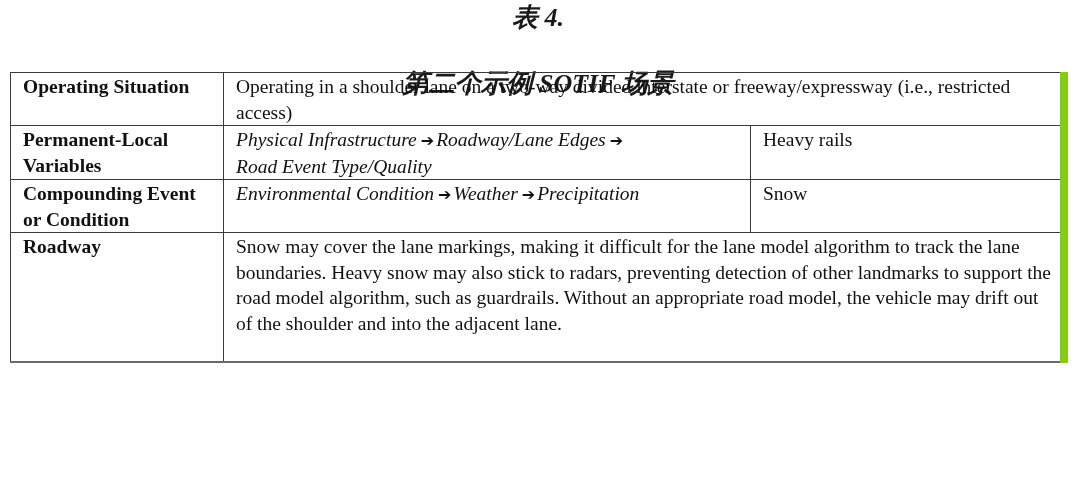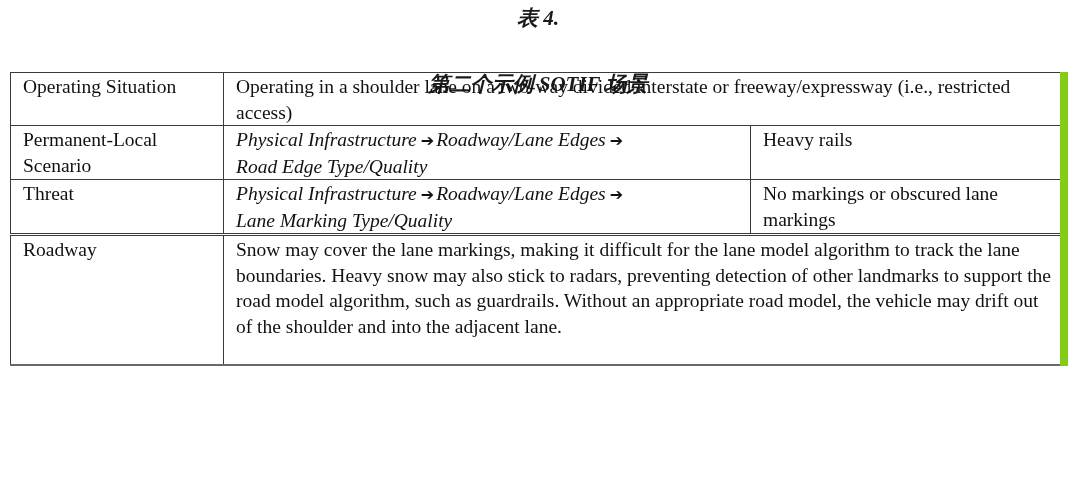--- a/index.html
+++ b/index.html
@@ -15,21 +15,21 @@
       font-family: "Liberation Serif", "DejaVu Serif", serif;
       color: #111111;
     }
     .caption {
       position: absolute;
       left: 0;
       width: 1076px;
       text-align: center;
       font-style: italic;
       font-weight: bold;
-      font-size: 21px;
+      font-size: 26px;
       line-height: 24px;
       color: #1a1a1a;
     }
     .caption.line1 { top: 6px; }
     .caption.line2 { top: 32px; margin-top: 40px; }
 
     .tbl {
       position: absolute;
       left: 10px;
       top: 72px;
@@ -45,21 +45,21 @@
       padding: 1px 8px 0 12px;
       overflow: hidden;
     }
     .tbl tr.r1 td { height: 51px; }
     .tbl tr.r2 td { height: 51px; }
     .tbl tr.r3 td { height: 51px; }
     .tbl tr.r4 td { height: 51px; }
     .tbl tr.r5 td { height: 51px; border-bottom: 3px double #3a3a3a; }
     .tbl tr.r6 td { height: 127px; border-bottom: 2px solid #6a6a6a; }
     .tbl td.label {
-      font-weight: normal;
+      font-weight: bold;
     }
     .tbl td.path {
       font-style: italic;
     }
     .tbl td:last-child { border-right: 8px solid #84cc16; }
     .arrow {
       font-style: normal;
       font-weight: bold;
       font-family: "DejaVu Sans", sans-serif;
       font-size: 16px;
@@ -77,27 +77,27 @@
     <col style="width:213px">
     <col style="width:527px">
     <col style="width:313px">
   </colgroup>
   <tbody>
     <tr class="r1">
       <td class="label">Operating Situation</td>
       <td colspan="2">Operating in a shoulder lane on a two-way divided interstate or freeway/expressway (i.e., restricted access)</td>
     </tr>
     <tr class="r3">
-      <td class="label">Permanent-Local Scenario</td>
-      <td class="path"><span>Physical Infrastructure</span><span class="arrow">➔</span><span>Roadway/Lane Edges</span><span class="arrow">➔</span><br><span>Road Edge Type/Quality</span></td>
+      <td class="label">Permanent-Local Variables</td>
+      <td class="path"><span>Physical Infrastructure</span><span class="arrow">➔</span><span>Roadway/Lane Edges</span><span class="arrow">➔</span><br><span>Road Event Type/Quality</span></td>
       <td>Heavy rails</td>
     </tr>
-    <tr class="r5">
-      <td class="label">Threat</td>
-      <td class="path"><span>Physical Infrastructure</span><span class="arrow">➔</span><span>Roadway/Lane Edges</span><span class="arrow">➔</span><br><span>Lane Marking Type/Quality</span></td>
-      <td>No markings or obscured lane markings</td>
+    <tr class="r4">
+      <td class="label">Compounding Event or Condition</td>
+      <td class="path"><span>Environmental Condition</span><span class="arrow">➔</span><span>Weather</span><span class="arrow">➔</span><span>Precipitation</span></td>
+      <td>Snow</td>
     </tr>
     <tr class="r6">
       <td class="label">Roadway</td>
       <td colspan="2">Snow may cover the lane markings, making it difficult for the lane model algorithm to track the lane boundaries. Heavy snow may also stick to radars, preventing detection of other landmarks to support the road model algorithm, such as guardrails. Without an appropriate road model, the vehicle may drift out of the shoulder and into the adjacent lane.</td>
     </tr>
   </tbody>
 </table>
 
 </body></html>

